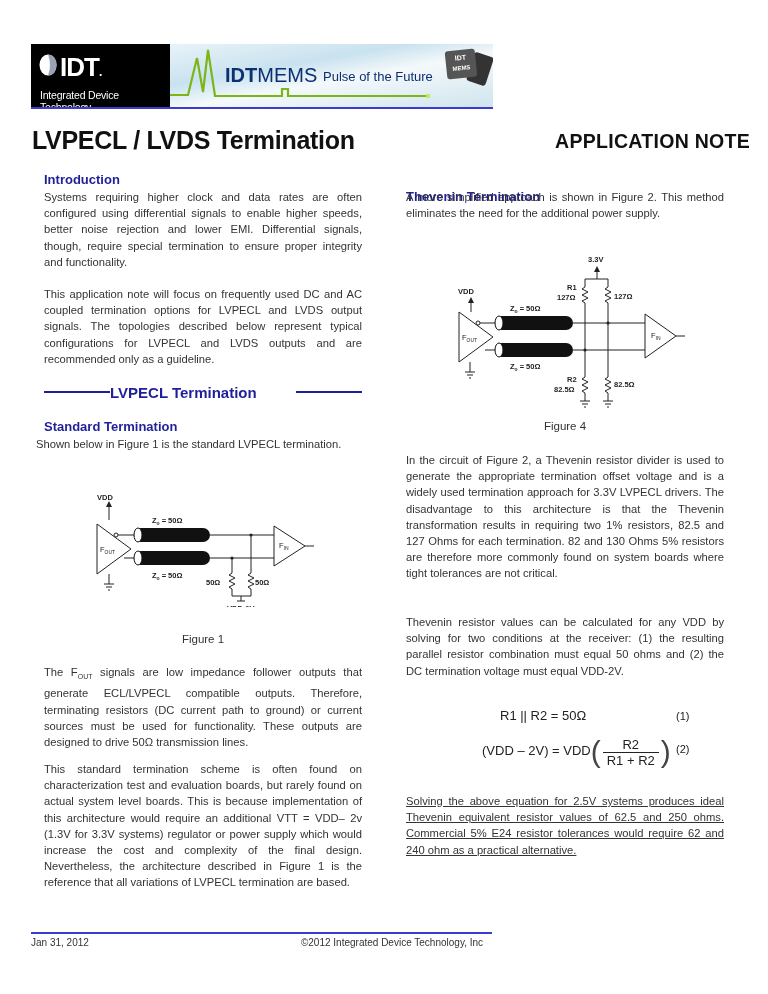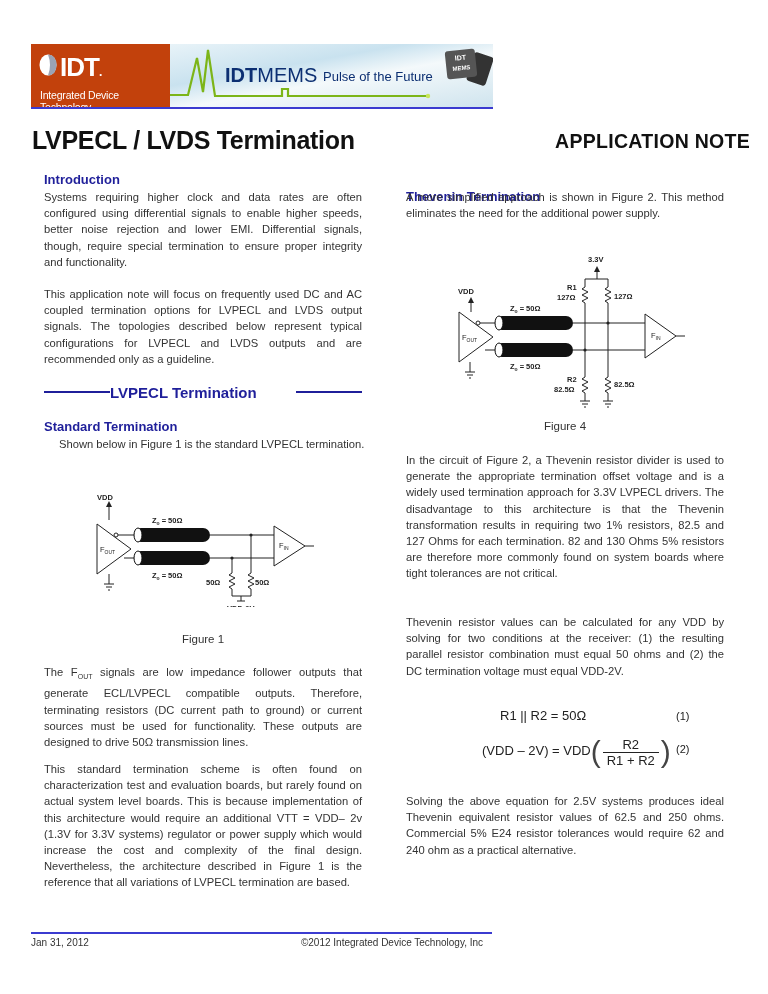--- a/index.html
+++ b/index.html
@@ -1,21 +1,21 @@
 <!DOCTYPE html>
 <html><head>
 <meta charset="utf-8">
 <style>
   html, body { margin: 0; padding: 0; background: #ffffff; }
   body { width: 768px; height: 994px; position: relative; overflow: hidden;
          font-family: "Liberation Sans", sans-serif; color: #222; }
   .abs { position: absolute; }
   .banner-wrap { position: absolute; left: 31px; top: 44px; width: 462px; height: 65px;
                  overflow: hidden; border-bottom: 2px solid #3b3bd0; box-sizing: border-box; }
-  .logo-box { position: absolute; left: 0; top: 0; width: 139px; height: 63px; background: #c2410c; }
+  .logo-box { position: absolute; left: 0; top: 0; width: 139px; height: 63px; background: #000000; }
   .logo-text { position: absolute; left: 29px; top: 8px; font-family: "Liberation Sans", sans-serif;
                font-weight: bold; font-size: 26px; color: #fff; letter-spacing: -1px; }
   .logo-dot { font-size: 12px; vertical-align: baseline; }
   .logo-mark { position: absolute; left: 8px; top: 10px; width: 18px; height: 22px; }
   .logo-sub { position: absolute; left: 9px; top: 45px; font-size: 10.5px; color: #fff;
               font-family: "Liberation Sans", sans-serif; letter-spacing: -0.2px; }
   .mems-box { position: absolute; left: 139px; top: 0; width: 323px; height: 63px;
               background: linear-gradient(170deg, #e8f3f8 0%, #c9e2ef 35%, #f4f9fb 55%, #cfe4ee 100%); }
   .mems-title { position: absolute; left: 55px; top: 20px; font-size: 20px; color: #0c2f72;
                 font-family: "Liberation Sans", sans-serif; }
@@ -88,21 +88,21 @@
 <div class="abs para" style="left:44px;top:189px;width:318px;">Systems requiring higher clock and data rates are often configured using differential signals to enable higher speeds, better noise rejection and lower EMI.  Differential signals, though, require special termination to ensure proper integrity and functionality.</div>
 <div class="abs para" style="left:44px;top:286px;width:318px;">This application note will focus on frequently used DC and AC coupled termination options for LVPECL and LVDS output signals.  The topologies described below represent typical configurations for LVPECL and LVDS outputs and are recommended only as a guideline.</div>
 
 <div class="abs sec-head">
   <div class="sec-line"></div>
   <div class="sec-label">LVPECL Termination</div>
   <div class="sec-line"></div>
 </div>
 
 <div class="abs h2" style="left:44px;top:419px;">Standard Termination</div>
-<div class="abs para" style="left:59px;top:436px;width:318px;">Shown below in Figure 1 is the standard LVPECL termination.</div>
+<div class="abs para" style="left:36px;top:436px;width:318px;">Shown below in Figure 1 is the standard LVPECL termination.</div>
 
 <svg class="abs" style="left:94px;top:492px;" width="220" height="115" viewBox="0 0 220 115">
 
   <line x1="15" y1="28" x2="15" y2="14" stroke="#222" stroke-width="1"></line>
   <polygon points="12,15 18,15 15,9" fill="#222"></polygon>
   <text x="3" y="8" font-size="7.5" font-weight="bold" fill="#222">VDD</text>
 
   <polygon points="3,32 3,82 37,57" fill="#fff" stroke="#222" stroke-width="1"></polygon>
   <text x="6" y="60" font-size="7.5" fill="#222"><tspan>F</tspan><tspan font-size="5" dy="2">OUT</tspan></text>
 
@@ -220,17 +220,17 @@
 <div class="abs para" style="left:406px;top:452px;width:318px;">In the circuit of Figure 2, a Thevenin resistor divider is used to generate the appropriate termination offset voltage and is a widely used termination approach for 3.3V LVPECL drivers.  The disadvantage to this architecture is that the Thevenin transformation results in requiring two 1% resistors, 82.5 and 127 Ohms for each termination.  82 and 130 Ohms 5% resistors are therefore more commonly found on system boards where tight tolerances are not critical.</div>
 <div class="abs para" style="left:406px;top:614px;width:318px;">Thevenin resistor values can be calculated for any VDD by solving for two conditions at the receiver:  (1) the resulting parallel resistor combination must equal 50 ohms and (2) the DC termination voltage must equal VDD-2V.</div>
 
 <div class="abs eq" style="left:500px;top:708px;">R1 || R2 = 50Ω</div>
 <div class="abs eqnum" style="left:676px;top:710px;">(1)</div>
 <div class="abs eq" style="left:482px;top:735px;white-space:nowrap;">
   <span>(VDD – 2V) = VDD</span><span class="paren">(</span><span class="frac"><span class="num">R2</span><span class="den">R1 + R2</span></span><span class="paren">)</span>
 </div>
 <div class="abs eqnum" style="left:676px;top:743px;">(2)</div>
 
-<div class="abs para" style="left:406px;top:793px;width:318px;">Solving the above equation for 2.5V systems produces ideal Thevenin equivalent resistor values of 62.5 and 250 ohms.   Commercial 5% E24 resistor tolerances would require 62 and 240 ohm as a practical alternative.</div>
+<div class="abs para" style="left:406px;top:793px;width:318px;text-decoration:underline;">Solving the above equation for 2.5V systems produces ideal Thevenin equivalent resistor values of 62.5 and 250 ohms.   Commercial 5% E24 resistor tolerances would require 62 and 240 ohm as a practical alternative.</div>
 
 <div class="abs footer-line" style="width:461px;"></div>
 <div class="abs footer-left">Jan 31, 2012</div>
 <div class="abs footer-right" style="left:492px;width:200px;transform:translateX(-200px);">©2012 Integrated Device Technology, Inc</div>
 
 </body></html>

